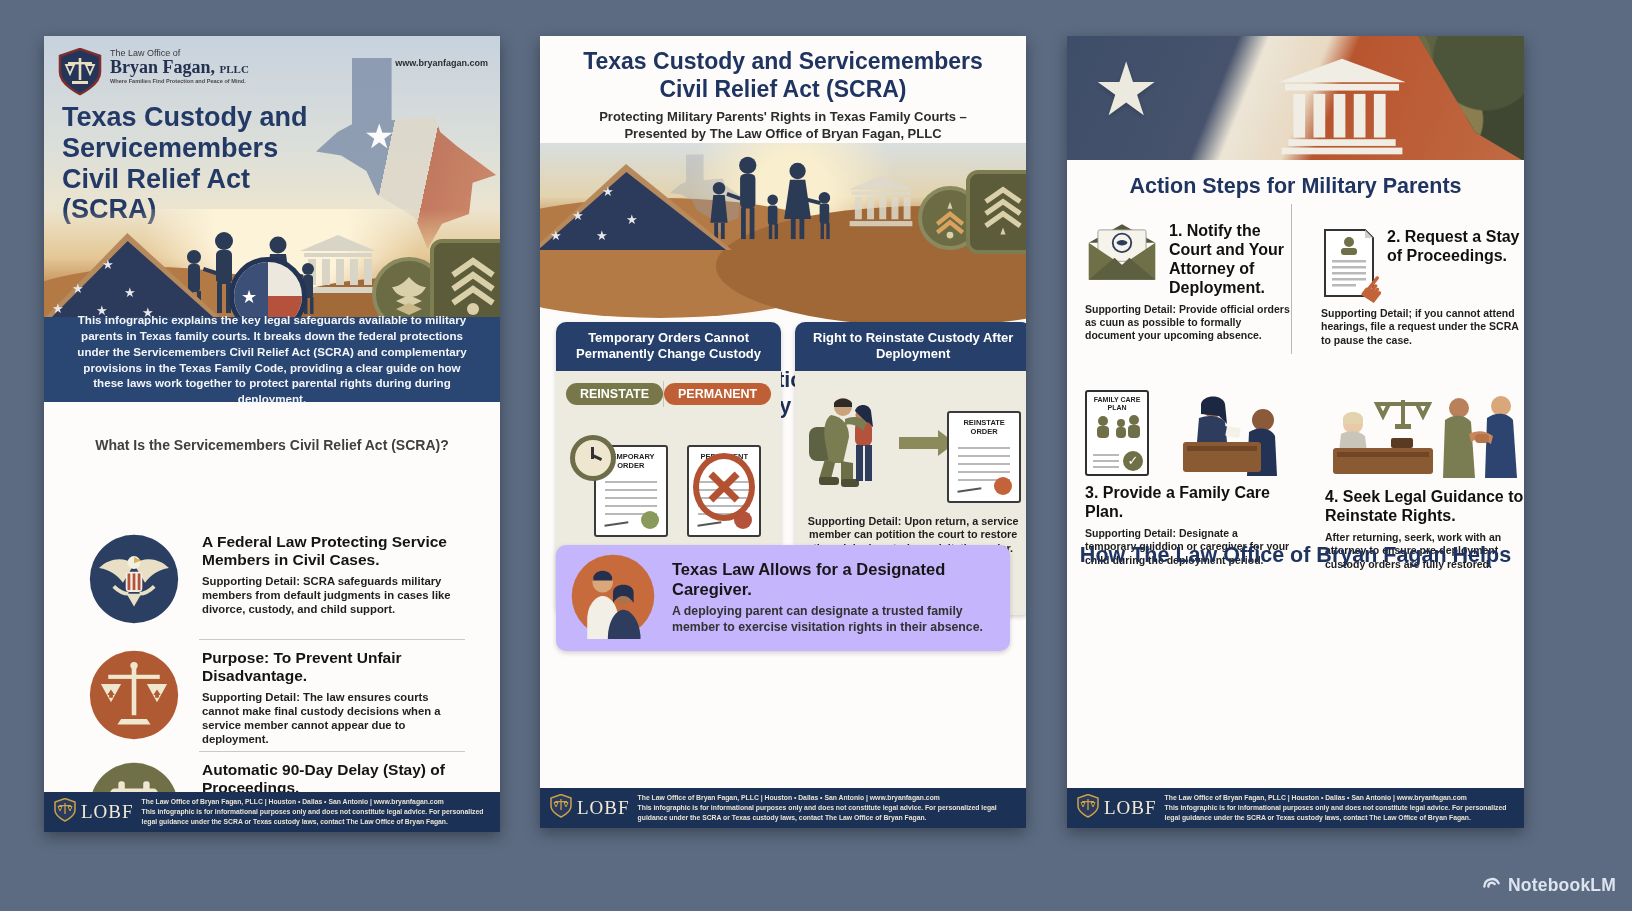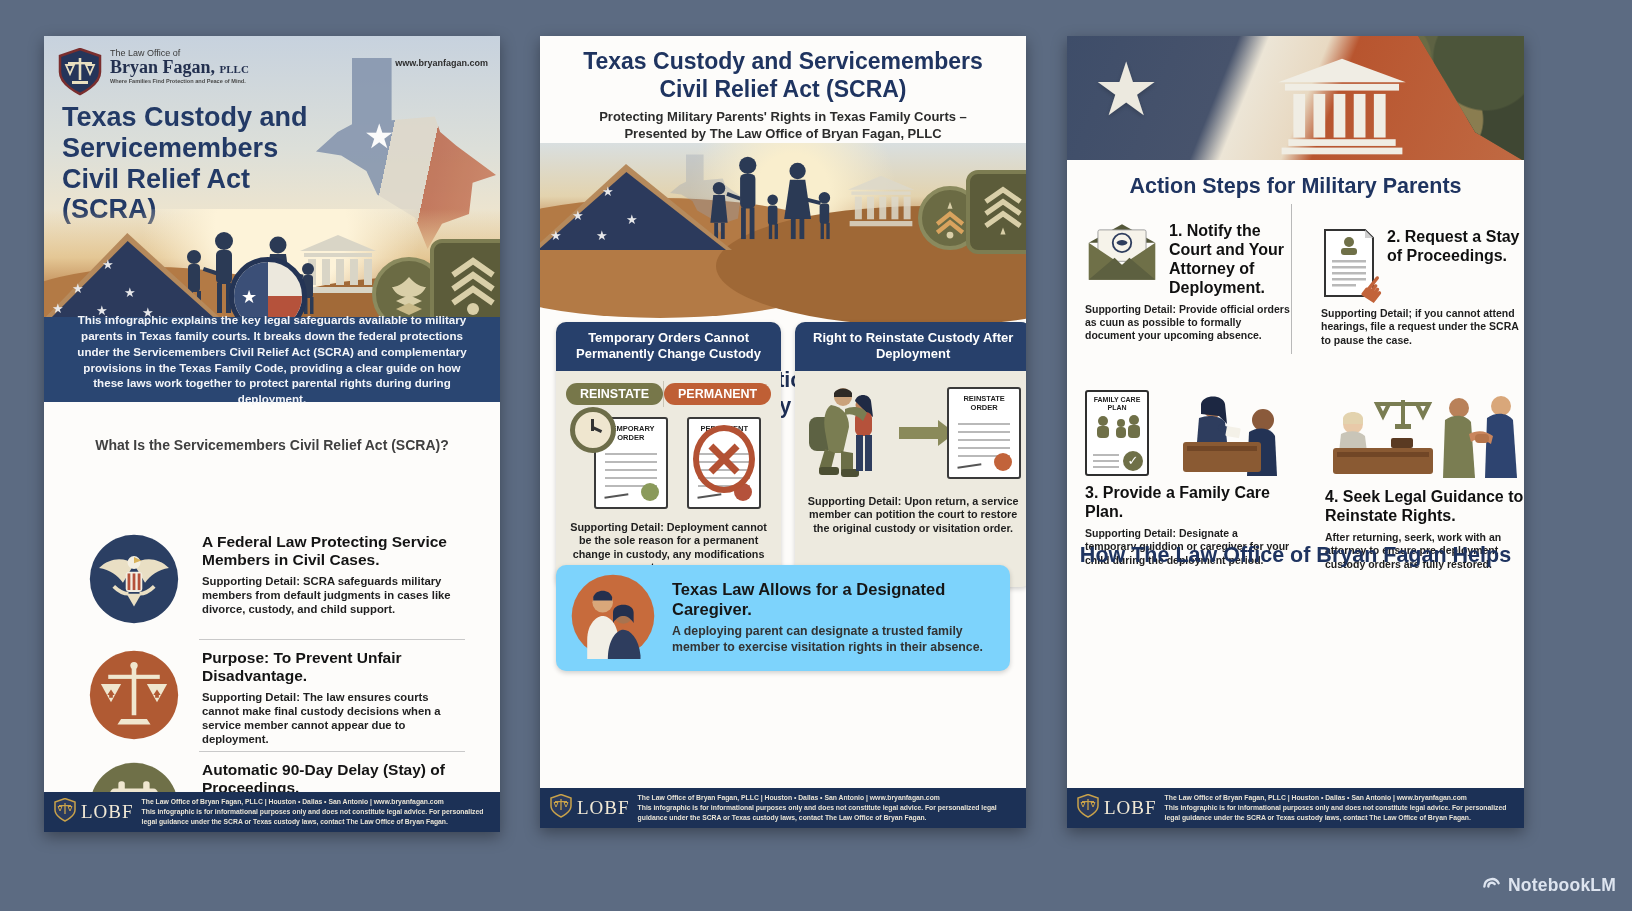--- a/index.html
+++ b/index.html
@@ -82,38 +82,38 @@
   .cards { position:absolute; top:286px; left:16px; right:16px; display:flex; gap:14px; }
   .card { flex:1; border-radius:10px; background:#edeadf; box-shadow:0 2px 5px rgba(0,0,0,.18); }
   .card-h { background:#27406b; color:#fff; font-weight:bold; font-size:13px; text-align:center; line-height:1.25; padding:8px 10px; border-radius:10px 10px 0 0; }
   .card-b { padding:10px 10px 12px; position:relative; min-height:168px; }
   .pills { display:flex; justify-content:space-around; align-items:center; }
   .pill { color:#fff; font-weight:bold; font-size:12.5px; padding:4px 14px; border-radius:15px; }
   .pill.olive { background:#77774a; }
   .pill.rust { background:#bf5f35; }
   .pill-div { width:1px; height:26px; background:#c9c5b6; }
   .docs { display:flex; justify-content:space-around; margin-top:10px; }
-  .doc { position:relative; width:74px; height:92px; background:#fff; border:2px solid #3a3a3a; border-radius:3px; padding-top:5px; }
+  .doc { position:relative; width:74px; height:92px; background:#fff; border:2px solid #3a3a3a; border-radius:3px; padding-top:5px;margin-top:28px; }
   .doc .dlabel { font-size:7.5px; font-weight:bold; color:#222; text-align:center; line-height:1.2; padding:0 4px; }
   .doc .lines { position:absolute; left:9px; right:9px; top:34px; height:34px;
     background:repeating-linear-gradient(180deg,#b9b9b9 0 2px,transparent 2px 8px); }
   .doc .sig { position:absolute; left:8px; bottom:10px; width:24px; height:8px; border-bottom:2px solid #555; transform:rotate(-8deg); }
   .doc .sealc { position:absolute; right:7px; bottom:6px; width:18px; height:18px; border-radius:50%; }
   .doc .clockc { position:absolute; left:-26px; top:-12px; width:46px; height:46px; border-radius:50%; background:#efe6cf; border:5px solid #6d6d49; }
   .doc .clockc::before { content:""; position:absolute; left:16px; top:7px; width:3px; height:12px; background:#333; }
   .doc .clockc::after { content:""; position:absolute; left:17px; top:16px; width:10px; height:3px; background:#333; transform:rotate(25deg); }
   .doc .xover { position:absolute; inset:6px 4px 14px; border:6px solid #b35133; border-radius:50%; }
   .doc .xover::before,.doc .xover::after { content:""; position:absolute; left:50%; top:50%; width:74%; height:7px; background:#b35133; }
   .doc .xover::before { transform:translate(-50%,-50%) rotate(45deg); }
   .doc .xover::after { transform:translate(-50%,-50%) rotate(-45deg); }
   .card-detail { font-size:10.8px; font-weight:bold; color:#1f1f1f; text-align:center; line-height:1.26; margin-top:12px; }
   .reinstate-row { display:flex; align-items:center; justify-content:center; gap:8px; margin-top:2px; }
   .arrow { width:40px; height:12px; background:#8a8a5a; position:relative; }
   .arrow::after { content:""; position:absolute; right:-16px; top:-7px; border-left:17px solid #8a8a5a; border-top:13px solid transparent; border-bottom:13px solid transparent; }
-  .caregiver { position:absolute; top:529px; left:16px; right:16px; height:106px; background:#7dd3fc; border-radius:10px; box-shadow:0 2px 5px rgba(0,0,0,.18); display:flex; align-items:center; gap:16px; padding:0 14px; }
+  .caregiver { position:absolute; top:509px; left:16px; right:16px; height:106px; background:#c4b5fd; border-radius:10px; box-shadow:0 2px 5px rgba(0,0,0,.18); display:flex; align-items:center; gap:16px; padding:0 14px; }
   .cg-icon { flex:0 0 86px; }
   .cg-h { font-size:16.5px; font-weight:bold; color:#161616; line-height:1.2; }
   .cg-p { font-size:12.3px; font-weight:bold; color:#333; line-height:1.28; margin-top:4px; }
 
   
   .p3-hero { position:absolute; top:0; left:0; right:0; height:124px; overflow:hidden;
     background:linear-gradient(112deg,#3e4d69 0%,#47536c 34%,#ece5d6 40%,#e8d9c2 52%,#b8552f 58%,#c06a43 100%); }
   .p3-hero .bigstar { position:absolute; left:26px; top:10px; color:#ece9df; font-size:74px; text-shadow:0 2px 4px rgba(0,0,0,.2); }
   .p3-camo { position:absolute; right:-30px; top:-30px; width:240px; height:150px; transform:rotate(8deg);
     background:radial-gradient(circle at 30% 40%, #6b6b44 0 22%, transparent 23%),

